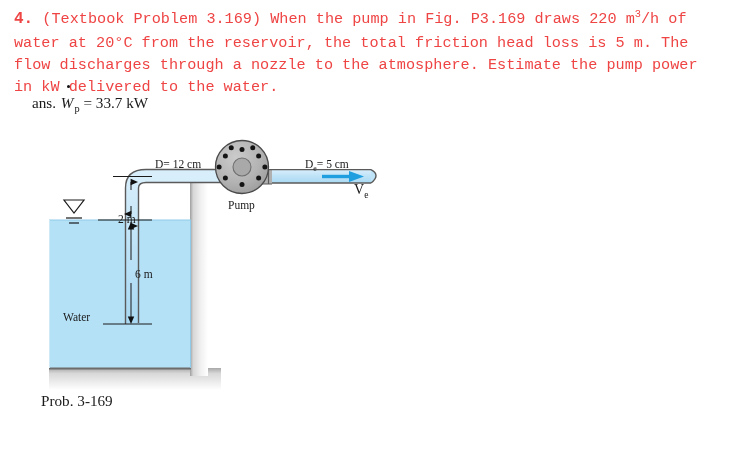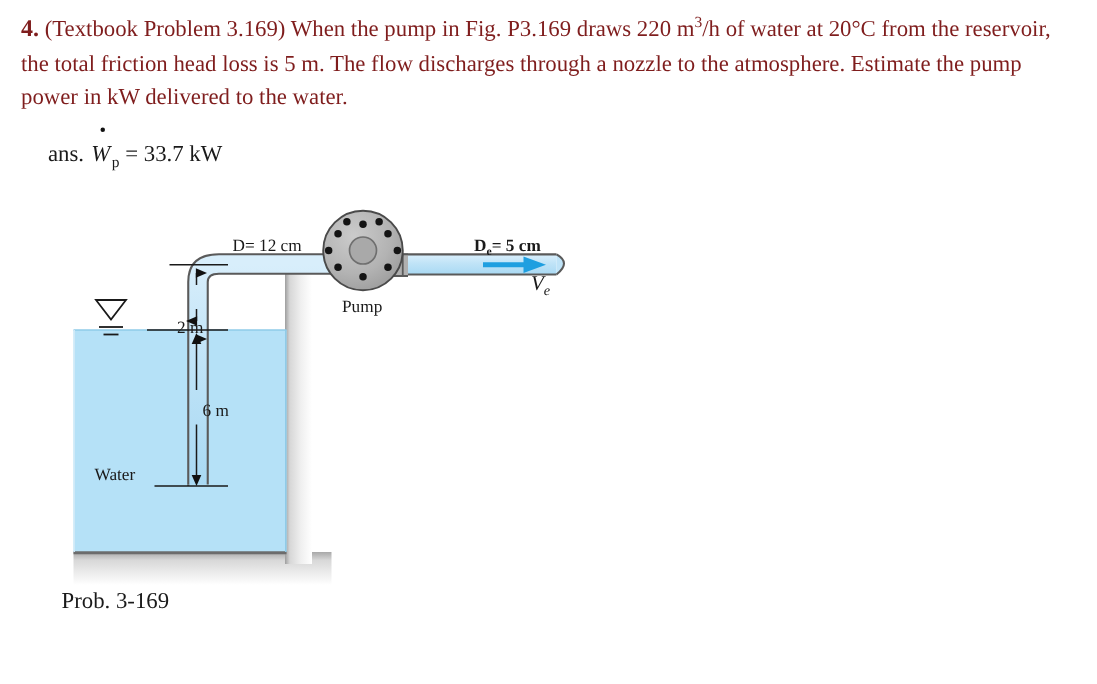--- a/index.html
+++ b/index.html
@@ -27,21 +27,22 @@
   .problem-block {
     position: absolute;
     left: 14px;
     top: 8px;
     width: 706px;
   }
   .problem-text {
     font-size: 15.2px;
     line-height: 1.47;
     text-align: left;
-    color: #7f1d1d;
+    color: #ef4444;
+    font-family: Liberation Mono, monospace;
   }
   .qnum {
     font-weight: bold;
     font-size: 16px;
   }
   sup.sup { font-size: 0.68em; vertical-align: super; line-height: 0; }
   sub.sub { font-size: 0.68em; vertical-align: sub; line-height: 0; }
 
   .ans-block {
     position: absolute;
@@ -80,22 +81,22 @@
   .fig-label {
     position: absolute;
     font-family: "Liberation Serif", "DejaVu Serif", serif;
     font-size: 11.5px;
     color: #1a1a1a;
     white-space: nowrap;
     text-align: center;
   }
 
   .lbl-D      { left: 155px; top: 30px; }
-  .lbl-De     { left: 316px; top: 30px; font-weight: bold; }
-  .lbl-Ve     { left: 354px; top: 54px; font-size: 14px; font-style: italic; }
+  .lbl-De     { left: 305px; top: 30px; }
+  .lbl-Ve     { left: 354px; top: 54px; font-size: 14px; }
   .lbl-pump   { left: 228px; top: 71px; }
   .lbl-2m     { left: 118px; top: 69px; margin-top: 16px; }
   .lbl-6m     { left: 135px; top: 140px; }
   .lbl-water  { left: 63px;  top: 183px; }
 
   
   .caption {
     position: absolute;
     left: 14px;
     top: 392px;

